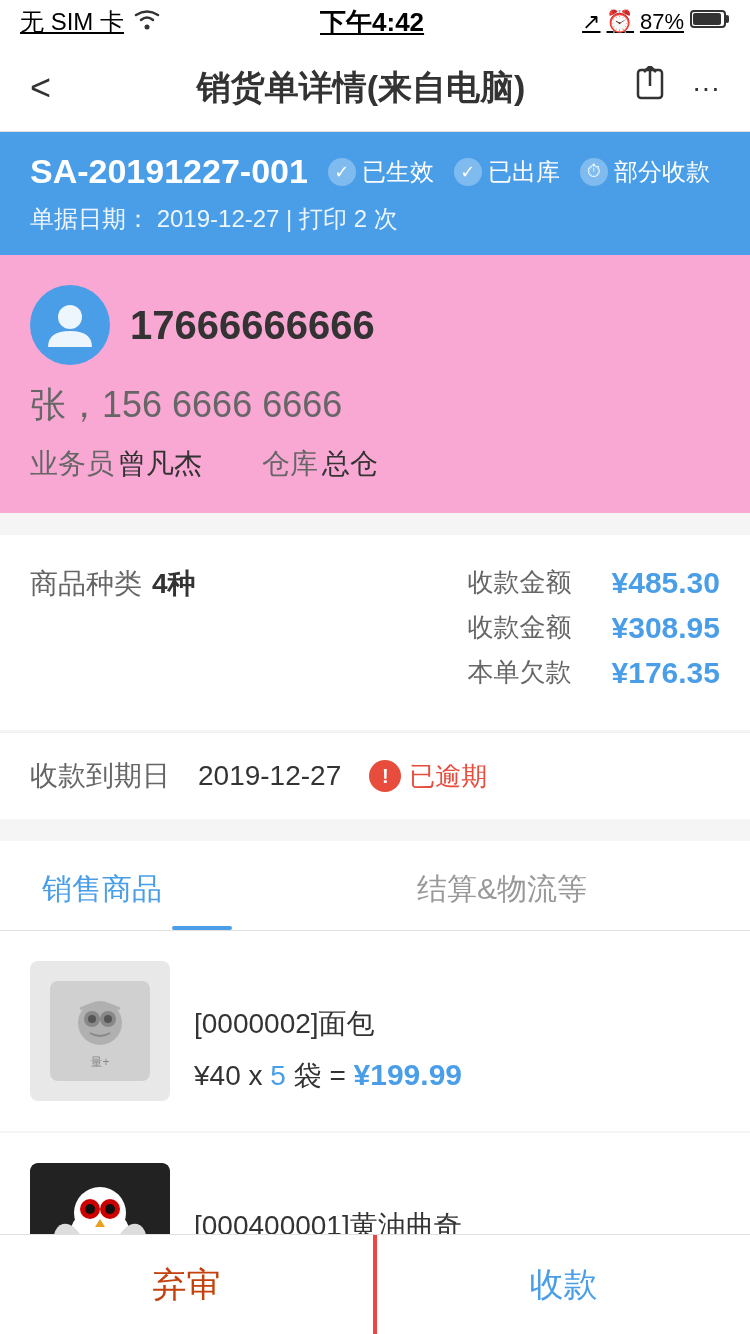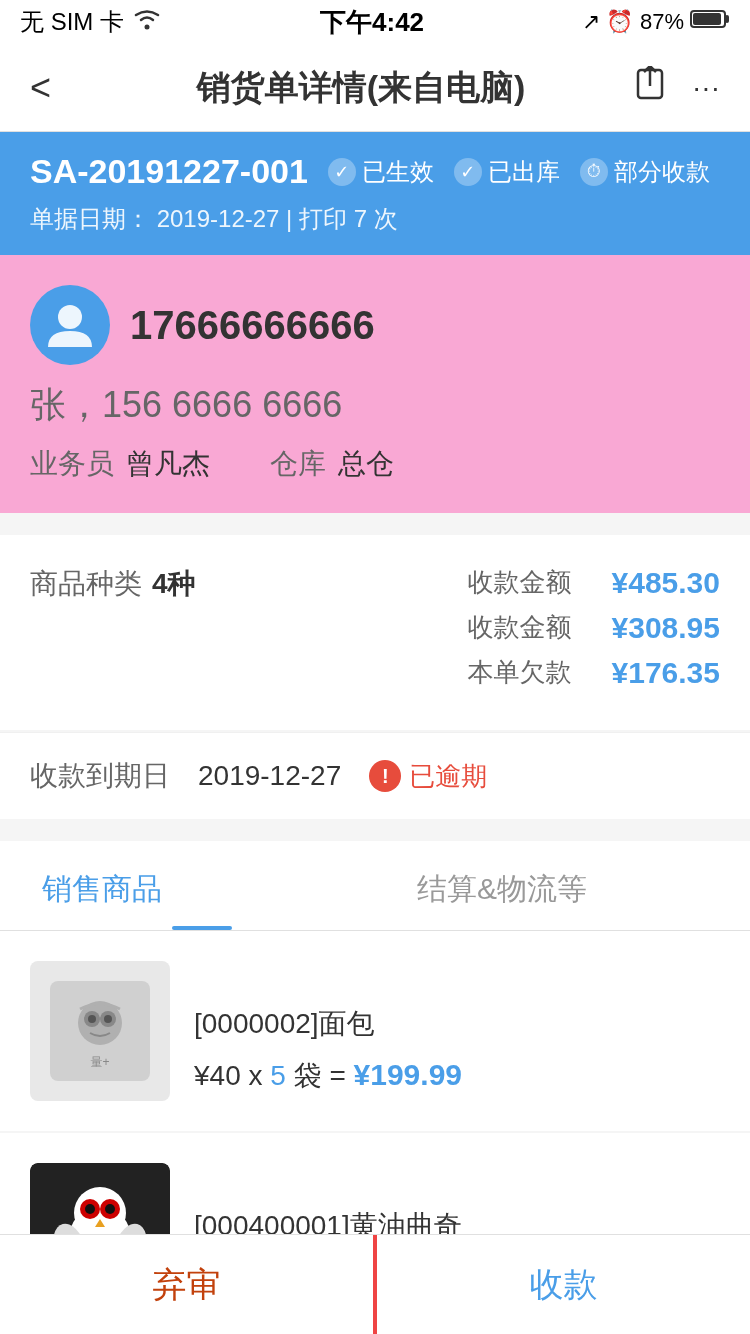--- a/index.html
+++ b/index.html
@@ -17,20 +17,21 @@
     
     .status-bar {
       background: #fff;
       height: 44px;
       display: flex;
       align-items: center;
       justify-content: space-between;
       padding: 0 20px;
       font-size: 24px;
       font-weight: 500;
+      text-decoration: underline;
     }
     .status-left { display: flex; align-items: center; gap: 8px; }
     .status-center { font-size: 26px; font-weight: 600; }
     .status-right { display: flex; align-items: center; gap: 6px; font-size: 22px; }
 
     
     .nav-bar {
       background: #fff;
       height: 88px;
       display: flex;
@@ -142,21 +143,21 @@
       font-size: 36px;
       color: #666;
       margin-bottom: 15px;
     }
     .customer-meta {
       display: flex;
       gap: 60px;
     }
     .meta-item {
       display: flex;
-      gap: 12px;
+      gap: 4px;
       font-size: 28px;
       color: #666;
     }
     .meta-value {
       color: #333;
     }
 
     
     .summary-section {
       background: #fff;
@@ -418,21 +419,21 @@
       <span>已出库</span>
     </span>
     <span class="badge">
       <span class="badge-clock">⏱</span>
       <span>部分收款</span>
     </span>
   </div>
   <div class="banner-date">
     <span>单据日期：</span>
     <span>2019-12-27</span>
-    <span>| 打印 7 次</span>
+    <span>| 打印 2 次</span>
   </div>
 </div>
 
 <div class="customer-section">
   <div class="customer-top">
     <div class="avatar">
       <svg class="avatar-svg" viewBox="0 0 60 60" fill="none">
         <circle cx="30" cy="22" r="12" fill="#fff" opacity="0.9"></circle>
         <path d="M8 52 Q8 36 30 36 Q52 36 52 52" fill="#fff" opacity="0.9"></path>
       </svg>

